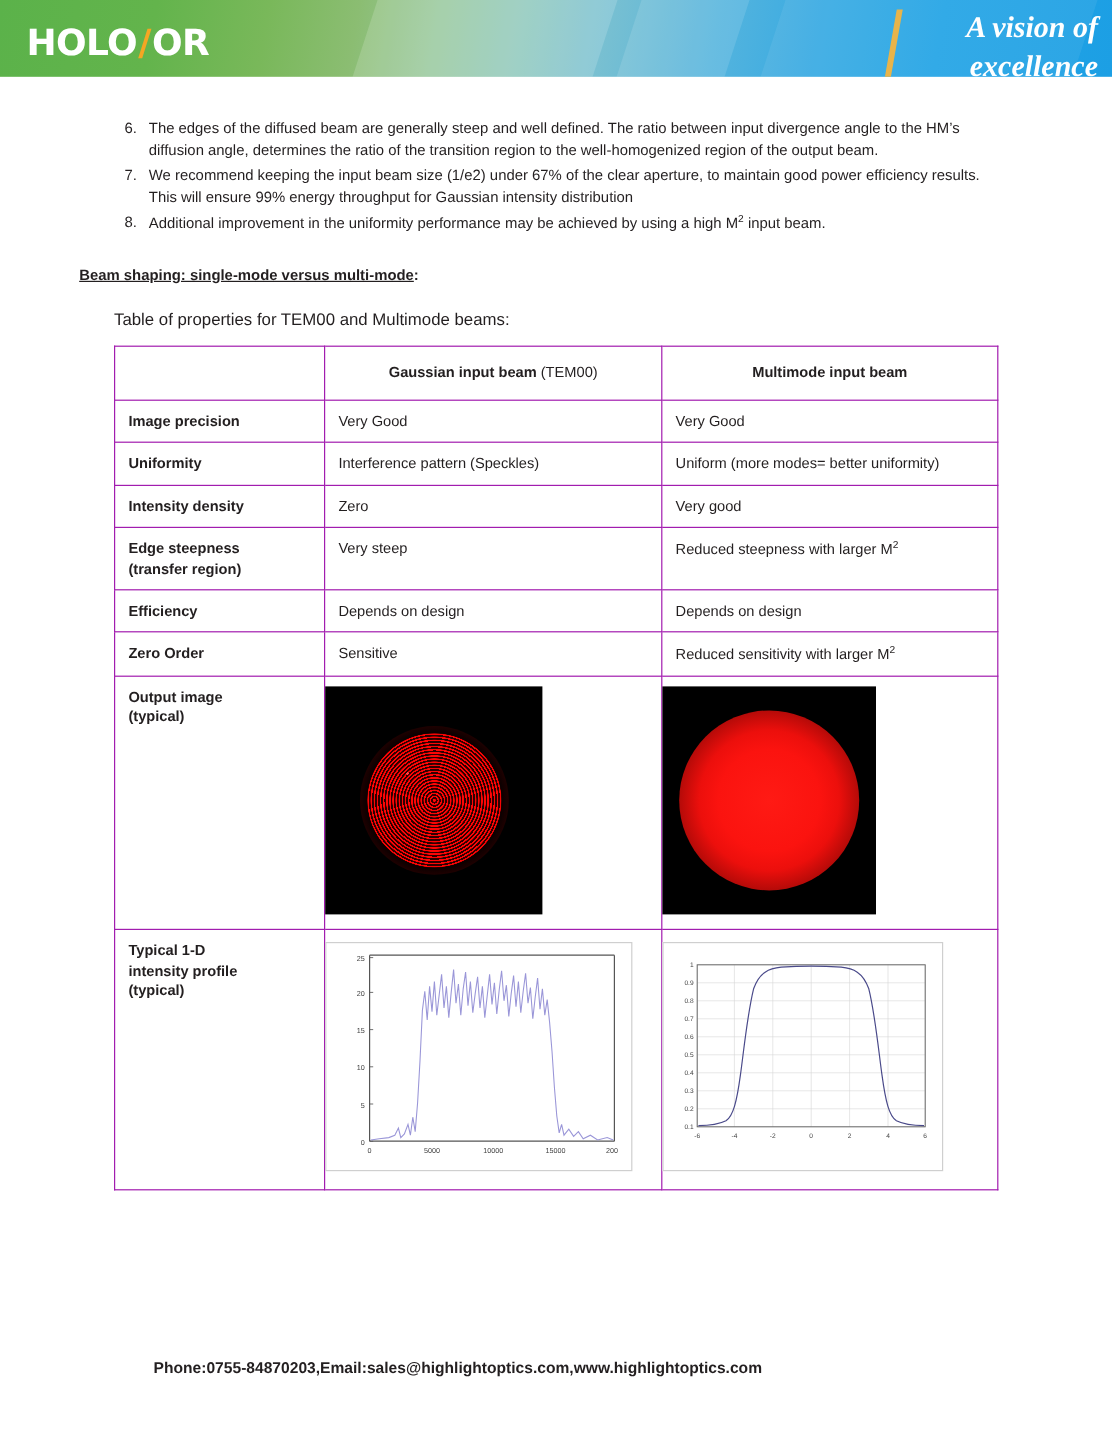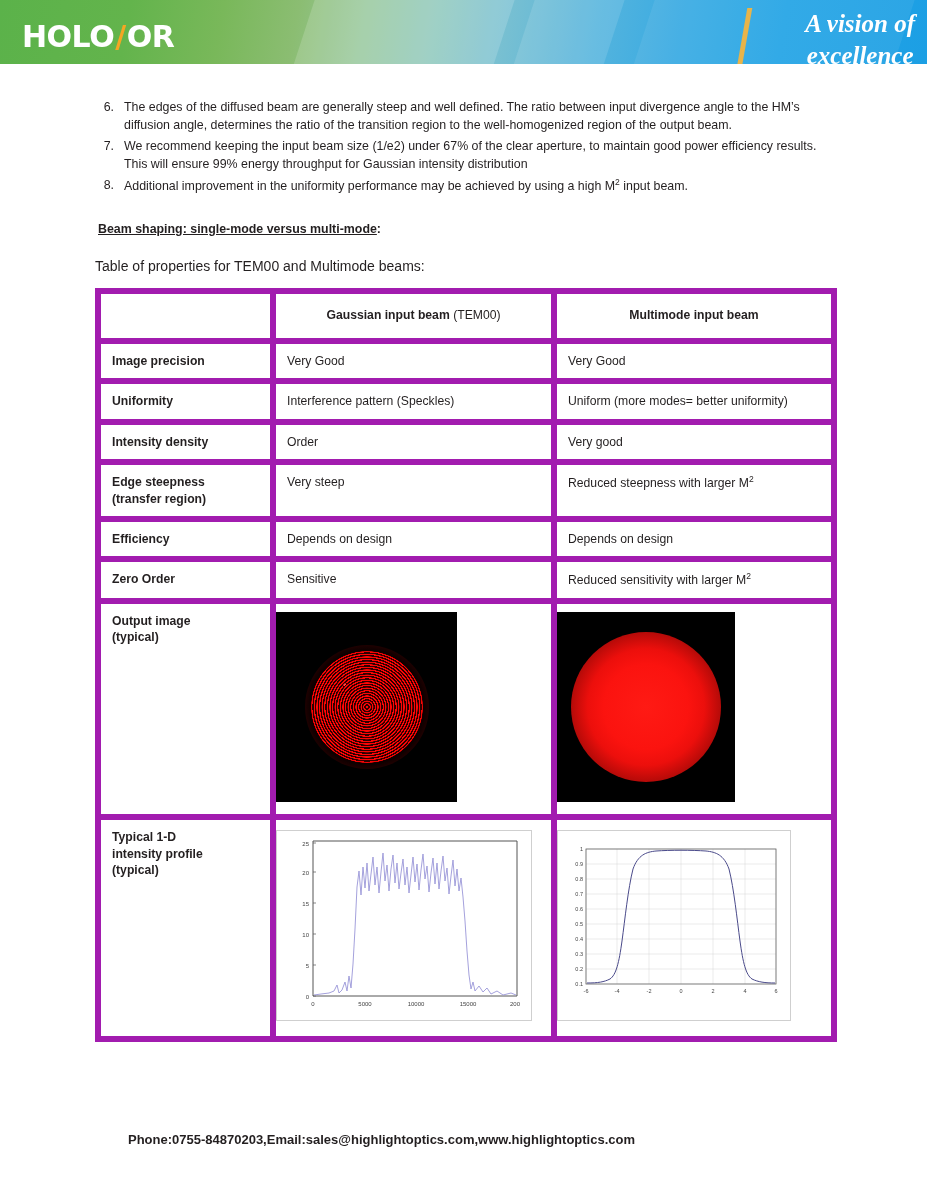--- a/index.html
+++ b/index.html
@@ -69,21 +69,21 @@
   }
   .logo .slash {
     color: #f5a623;
     font-weight: bold;
     padding: 0 1px;
   }
   .tagline {
     position: absolute;
     right: 12px;
     top: 8px;
-    text-align: center;
+    text-align: right;
     font-family: "Liberation Serif", serif;
     font-style: italic;
     font-weight: bold;
     font-size: 25px;
     color: #ffffff;
     line-height: 1.28;
   }
   .tagline-bar {
     position: absolute;
     right: 180px;
@@ -118,42 +118,42 @@
     position: absolute;
     left: -32px;
     width: 22px;
     text-align: right;
     font-size: 12.4px;
   }
   sup { font-size: 8.5px; vertical-align: super; }
 
   .subhead {
     margin: 26px 0 0 0;
-    padding-left: 98px;
+    padding-left: 66px;
     font-size: 12.4px;
     font-weight: bold;
   }
   .subhead .u {
     text-decoration: underline;
   }
   .tableintro {
     margin: 22px 0 14px 0;
     padding-left: 95px;
     font-size: 14px;
   }
 
   
   table.props {
     border-collapse: collapse;
     margin-left: 95px;
     width: 737px;
     table-layout: fixed;
   }
   table.props td, table.props th {
-    border: 6px solid #a21caf;
+    border: 1px solid #a21caf;
     vertical-align: top;
     padding: 9px 11px;
     font-size: 12.2px;
     line-height: 1.35;
     text-align: left;
   }
   table.props thead th {
     text-align: center;
     font-weight: bold;
     height: 26px;
@@ -306,21 +306,21 @@
         <td class="val">Very Good</td>
         <td class="val">Very Good</td>
       </tr>
       <tr>
         <td class="rowlabel">Uniformity</td>
         <td class="val">Interference pattern (Speckles)</td>
         <td class="val">Uniform (more modes= better uniformity)</td>
       </tr>
       <tr>
         <td class="rowlabel">Intensity density</td>
-        <td class="val">Order</td>
+        <td class="val">Zero</td>
         <td class="val">Very good</td>
       </tr>
       <tr>
         <td class="rowlabel">
           <div>Edge steepness</div>
           <div>(transfer region)</div>
         </td>
         <td class="val">Very steep</td>
         <td class="val"><span>Reduced steepness with larger M</span><sup>2</sup></td>
       </tr>

